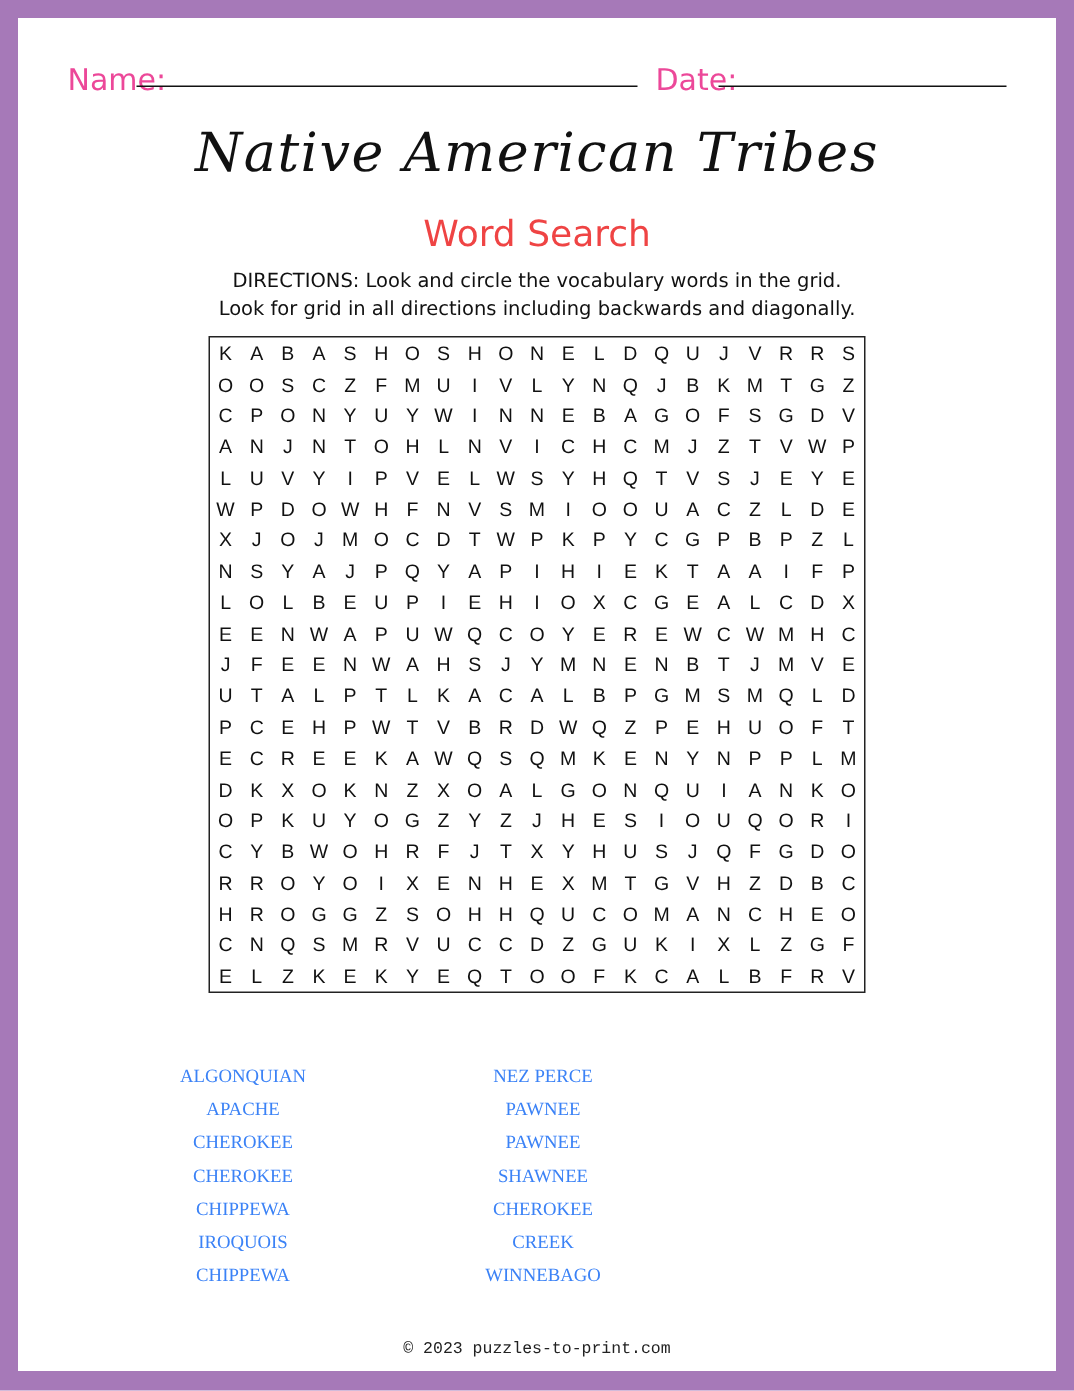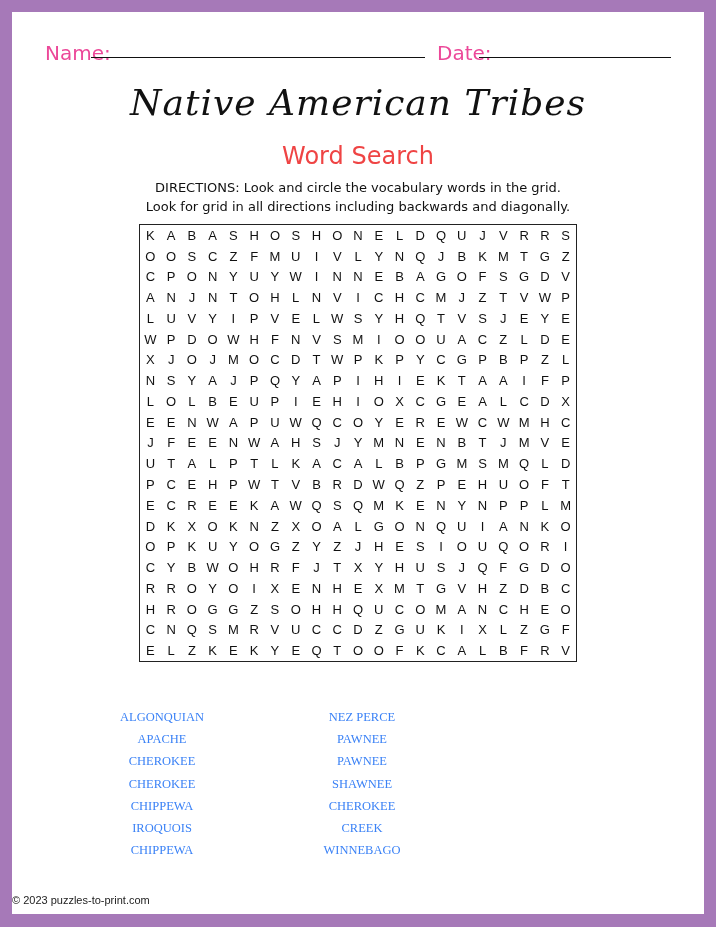--- a/index.html
+++ b/index.html
@@ -10,21 +10,21 @@
   .hdr-line { position:absolute; top:16px; height:0; border-bottom:1.5px solid #111; }
   .title { position:absolute; top:70px; left:0; width:100%; text-align:center; font-family:"DejaVu Serif", serif; font-style:italic; font-size:36px; color:#111; letter-spacing:1px; }
   .subtitle { position:absolute; top:130px; left:0; width:100%; text-align:center; font-family:"DejaVu Sans", sans-serif; font-size:24px; color:#ef4444; }
   .directions { position:absolute; top:166px; left:0; width:100%; text-align:center; font-family:"DejaVu Sans", sans-serif; font-size:13px; line-height:19px; color:#111; }
   .grid { position:absolute; left:127px; top:212px; width:436px; height:436px; border:1.5px solid #222;
           display:grid; grid-template-columns:repeat(20, 1fr); grid-template-rows:repeat(20, 1fr); }
   .cell { display:flex; align-items:center; justify-content:center; font-family:"Liberation Sans", sans-serif; font-size:13px; color:#111; }
   .words { position:absolute; top:694px; left:60px; width:580px; display:grid; grid-template-columns:1fr 1fr 1fr; column-gap:20px; }
   .col { display:flex; flex-direction:column; align-items:center; }
   .word { font-family:Liberation Serif, serif; font-size:12.5px; line-height:22.2px; color:#3b82f6; }
-  .footer { position:absolute; top:882px; left:0; width:100%; text-align:left; font-family:Liberation Sans, sans-serif; font-size:11px; color:#222; }
+  .footer { position:absolute; top:882px; left:0; width:100%; text-align:center; font-family:Liberation Mono, monospace; font-size:11px; color:#222; }
 </style>
 </head>
 <body>
 
 <div class="page">
   <div class="hdr-row">
     <span class="hdr-label" style="left:33px;">Name:</span>
     <div class="hdr-line" style="left:79px; width:334px;"></div>
     <span class="hdr-label" style="left:425px;">Date:</span>
     <div class="hdr-line" style="left:467px; width:192px;"></div>

